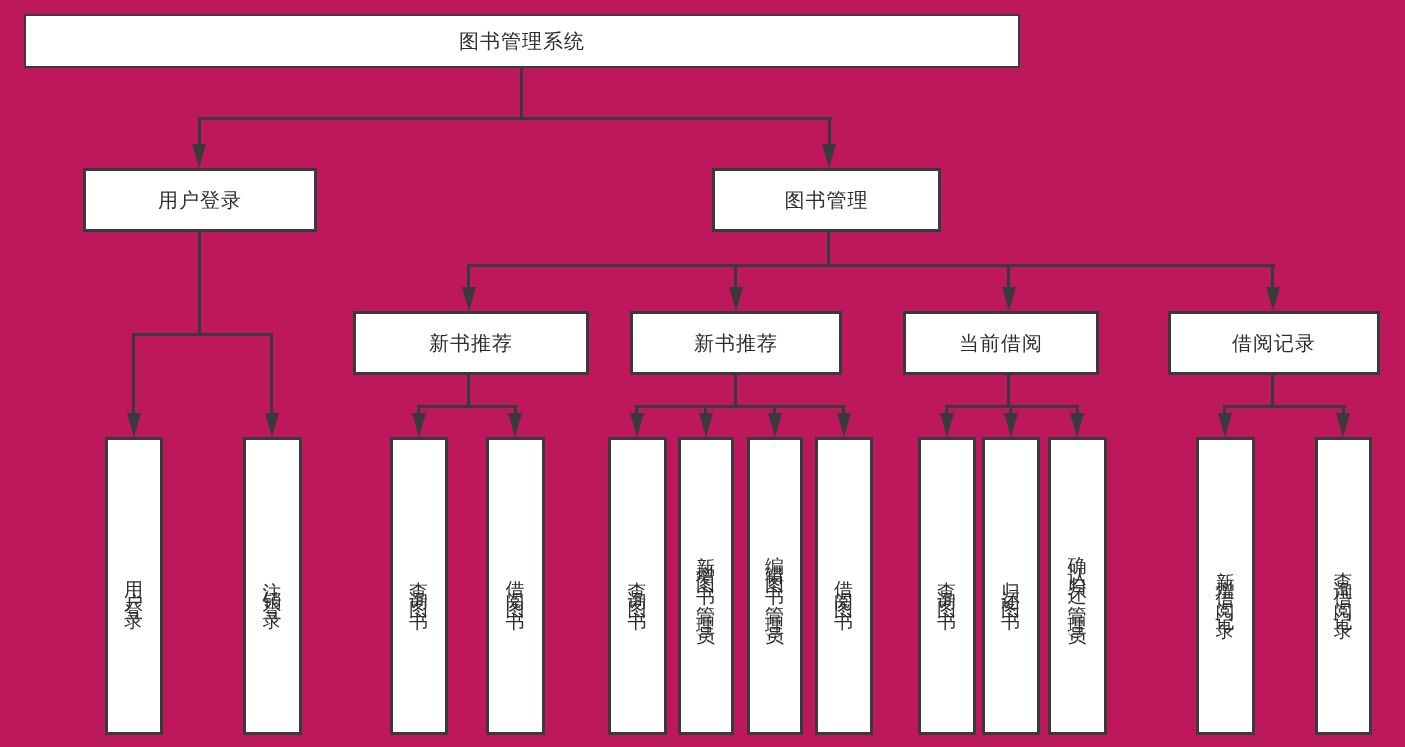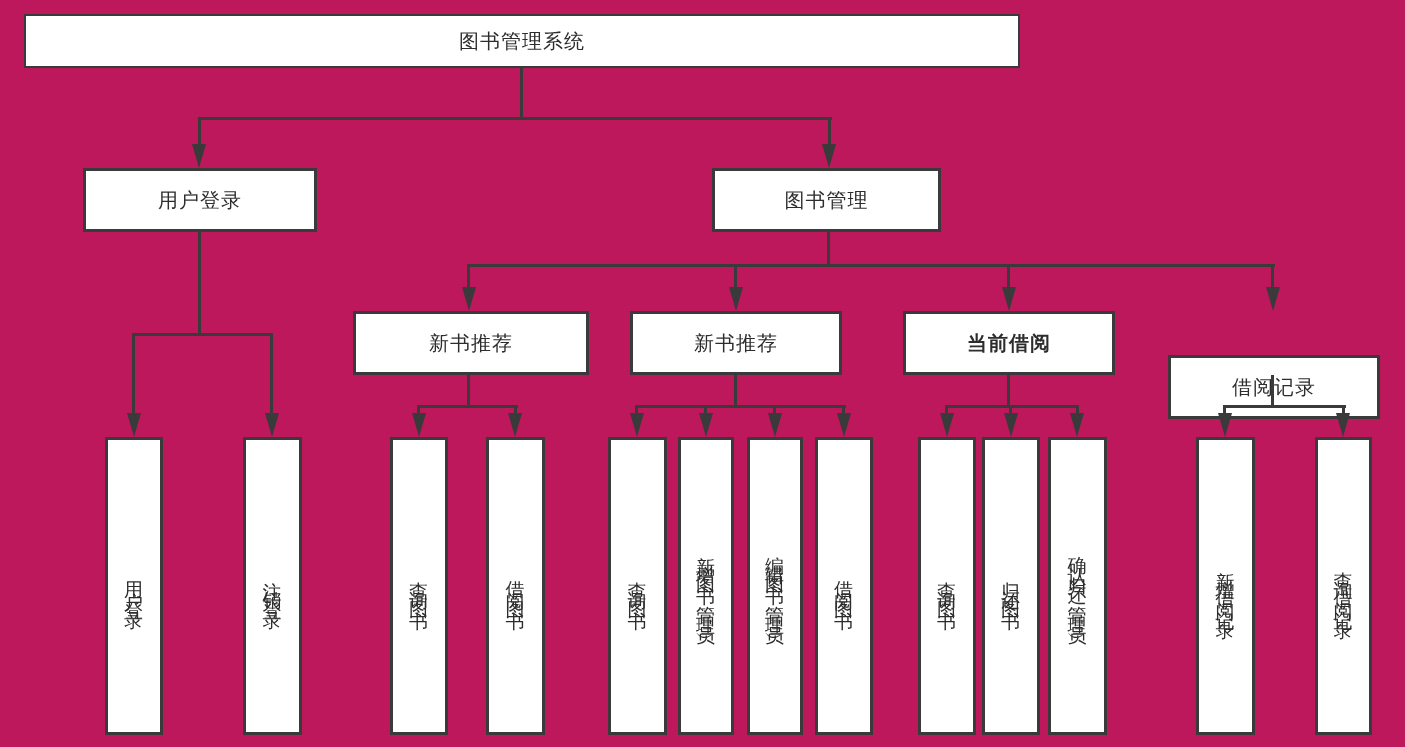--- a/index.html
+++ b/index.html
@@ -75,24 +75,24 @@
   <div class="ar" style="left:729px;top:287px;"></div>
   <div class="ar" style="left:1002px;top:287px;"></div>
   <div class="ar" style="left:1266px;top:287px;"></div>
 
   <div class="box hbox" style="left:353px;top:311px;width:236px;height:64px;">
     <span>新书推荐</span>
   </div>
   <div class="box hbox" style="left:630px;top:311px;width:212px;height:64px;">
     <span>新书推荐</span>
   </div>
-  <div class="box hbox" style="left:903px;top:311px;width:212px;height:64px;font-weight:bold;">
+  <div class="box hbox" style="left:903px;top:311px;width:196px;height:64px;">
     <span>当前借阅</span>
   </div>
-  <div class="box hbox" style="left:1168px;top:311px;width:212px;height:64px;margin-top:44px;">
+  <div class="box hbox" style="left:1168px;top:311px;width:212px;height:64px;">
     <span>借阅记录</span>
   </div>
 
   <div class="ln" style="left:467px;top:375px;width:3px;height:33px;"></div>
   <div class="ln" style="left:417px;top:405px;width:101px;height:3px;"></div>
   <div class="ln" style="left:417px;top:405px;width:3px;height:10px;"></div>
   <div class="ln" style="left:514px;top:405px;width:3px;height:10px;"></div>
   <div class="ar" style="left:412px;top:413px;"></div>
   <div class="ar" style="left:508px;top:413px;"></div>
 

